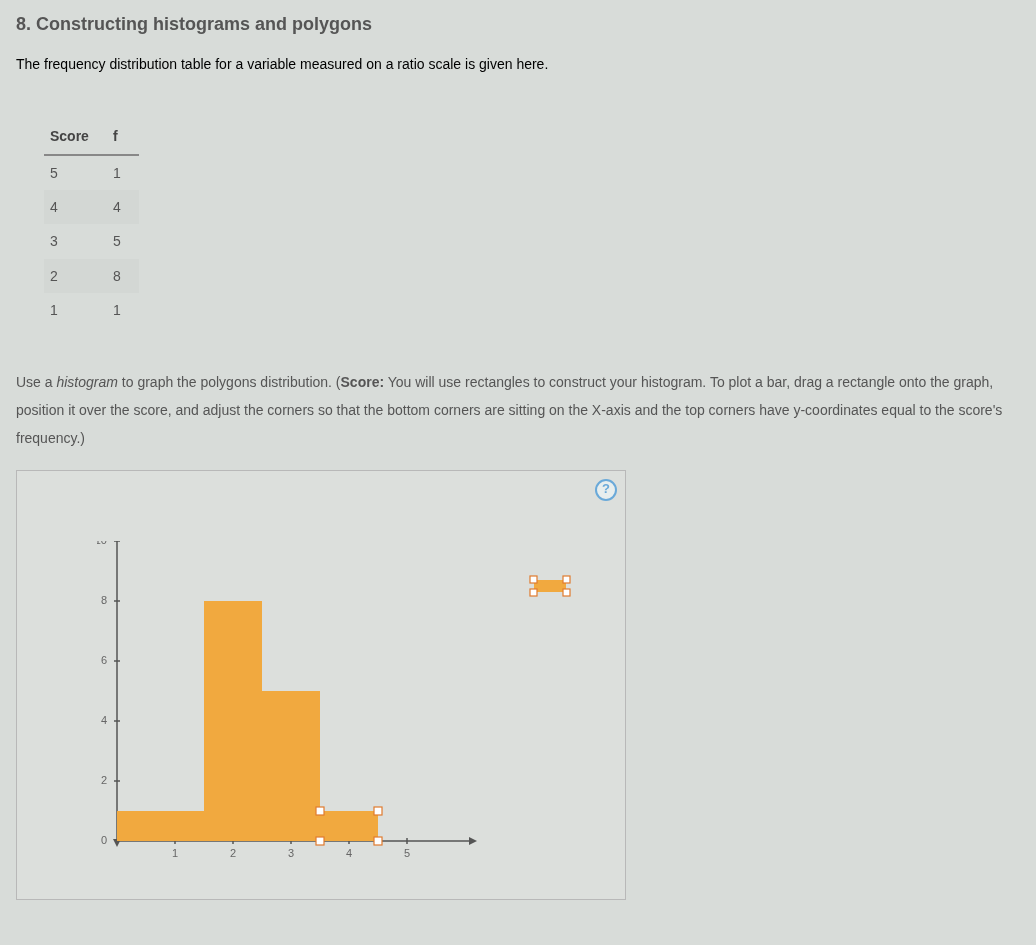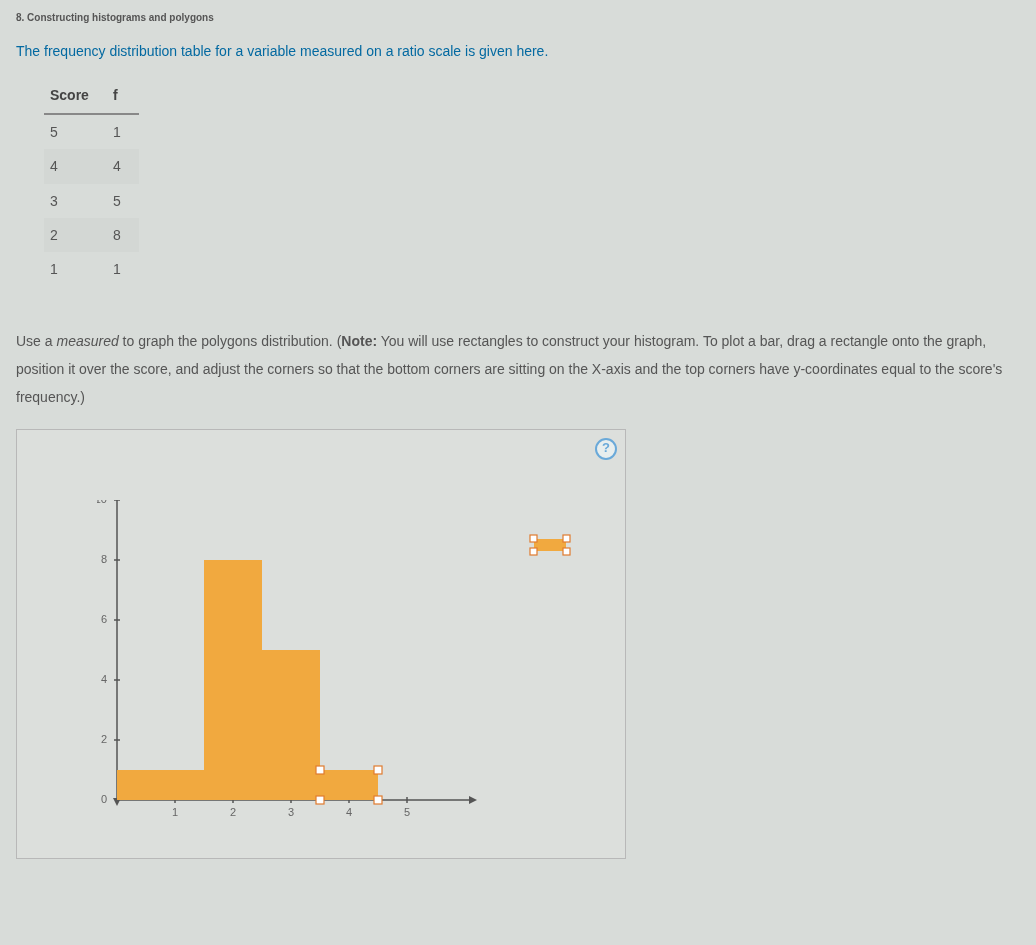--- a/index.html
+++ b/index.html
@@ -10,25 +10,25 @@
       height: 945px;
       padding: 10px 16px;
       color: #444;
       font-size: 14px;
       line-height: 1.6;
     }
     .title {
       font-weight: bold;
       color: #555;
       margin-bottom: 14px;
-      font-size: 10px;
+      font-size: 18px;
     }
     .intro {
-      color: #0369a1;
-      margin-bottom: 16px;
+      color: #000000;
+      margin-bottom: 44px;
     }
     .table {
       margin-left: 28px;
       margin-bottom: 40px;
       border-collapse: collapse;
     }
     .table th {
       text-align: left;
       padding: 6px 18px 6px 6px;
       border-bottom: 2px solid #888;
@@ -118,21 +118,21 @@
         <td>8</td>
       </tr>
     <tr>
         <td>1</td>
         <td>1</td>
       </tr>
   </tbody>
 </table>
 
 <div class="instructions">
-  <span>Use a </span><em>measured</em><span> to graph the polygons distribution. (</span><b>Note:</b><span> You will use rectangles to construct your histogram. To plot a bar, drag a rectangle onto the graph, position it over the score, and adjust the corners so that the bottom corners are sitting on the X-axis and the top corners have y-coordinates equal to the score's frequency.)</span>
+  <span>Use a </span><em>histogram</em><span> to graph the polygons distribution. (</span><b>Score:</b><span> You will use rectangles to construct your histogram. To plot a bar, drag a rectangle onto the graph, position it over the score, and adjust the corners so that the bottom corners are sitting on the X-axis and the top corners have y-coordinates equal to the score's frequency.)</span>
 </div>
 
 <div class="chart-wrap">
   <div class="help-icon">?</div>
 
   <svg class="plot" width="380" height="360">
 
     <g>
 
       <line class="axis-line" x1="20" y1="300" x2="20" y2="-5"></line>

